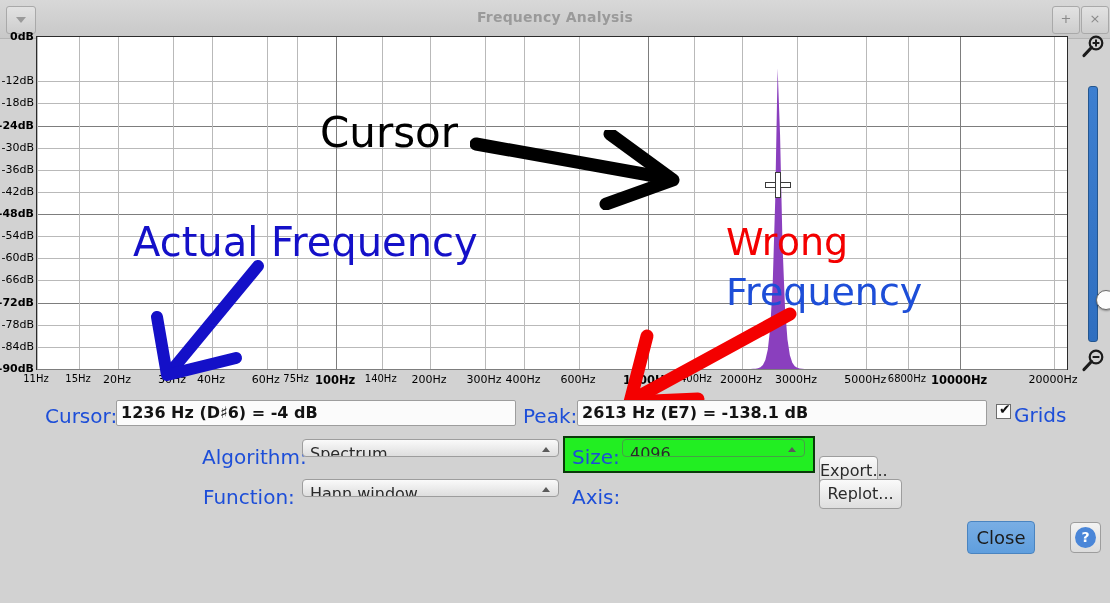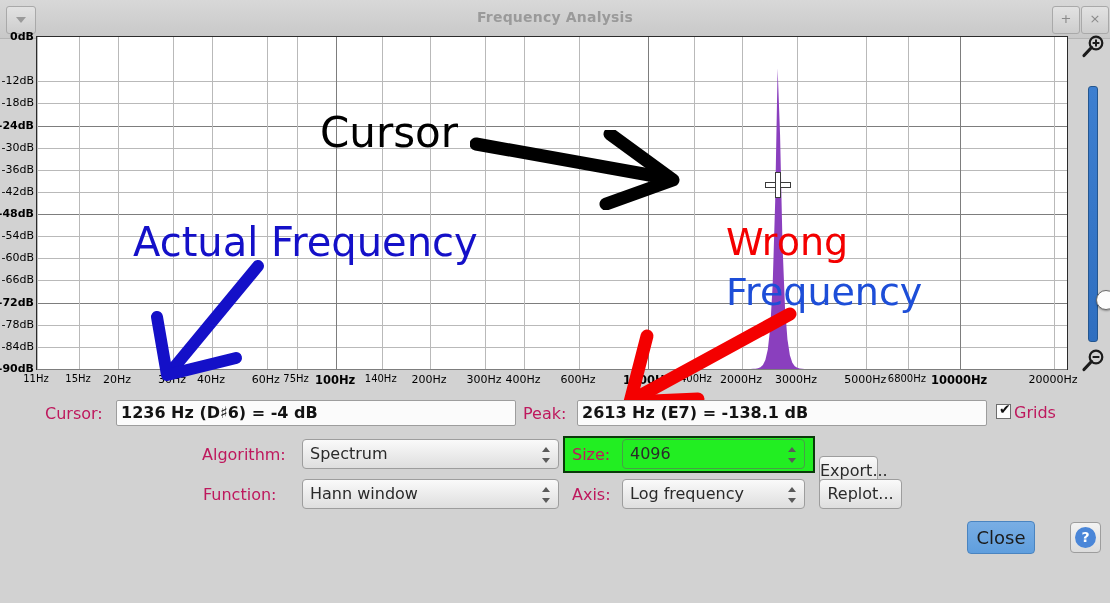--- a/index.html
+++ b/index.html
@@ -78,29 +78,29 @@
     position:absolute;left:12px;top:52px;width:8px;height:254px;
     background:linear-gradient(#3d7fd0,#2f6fc0);border:1px solid #24568f;border-radius:3px;
   }
   #slider-handle{
     position:absolute;left:7px;top:296px;width:18px;height:18px;border-radius:50%;
     background:#fdfdfd;border:1px solid #6a6a6a;
     box-shadow:0 1px 2px rgba(0,0,0,.35);
   }
 
   
-  .lbl{position:absolute;font-size:16px;color:#be185d;}
+  .lbl{position:absolute;font-size:20px;color:#1d4ed8;}
   .txtfield{
     position:absolute;box-sizing:border-box;height:26px;
     background:#fbfbfb;border:1px solid #9d9d9d;border-radius:2px;
     font-size:16px;color:#131313;padding:0 4px;line-height:24px;
     overflow:hidden;white-space:nowrap;font-weight:bold;
   }
   .combo{
-    position:absolute;box-sizing:border-box;height:30px;
+    position:absolute;box-sizing:border-box;height:18px;
     background:linear-gradient(#fafafa,#dedede);
     border:1px solid #9d9d9d;border-radius:4px;
     font-size:16px;color:#2a2a2a;padding:0 26px 0 7px;line-height:28px;
     overflow:hidden;white-space:nowrap;
   }
   .combo .spin{position:absolute;right:7px;top:6px;width:9px;height:18px;}
   .combo .spin::before,.combo .spin::after{
     content:"";position:absolute;left:0;width:0;height:0;
     border-left:4.5px solid transparent;border-right:4.5px solid transparent;}
   .combo .spin::before{top:1px;border-bottom:5px solid #5a5a5a;}
@@ -300,24 +300,20 @@
     <span class="spin"></span>
   </div>
   <div class="btn" style="left:819px;top:456px;width:59px;text-align:right;">Export...</div>
 
   <div class="lbl" style="left:203px;top:485px;">Function:</div>
   <div class="combo" style="left:302px;top:479px;width:257px;">
     <span>Hann window</span>
     <span class="spin"></span>
   </div>
   <div class="lbl" style="left:572px;top:485px;">Axis:</div>
-  <div class="combo" style="left:622px;top:479px;width:183px;">
-    <span>Log frequency</span>
-    <span class="spin"></span>
-  </div>
   <div class="btn" style="left:819px;top:479px;width:83px;">Replot...</div>
 
   <div id="close-button">Close</div>
   <div id="help-button">
     <span class="q">?</span>
   </div>
 
 </div>
 
 </body></html>

